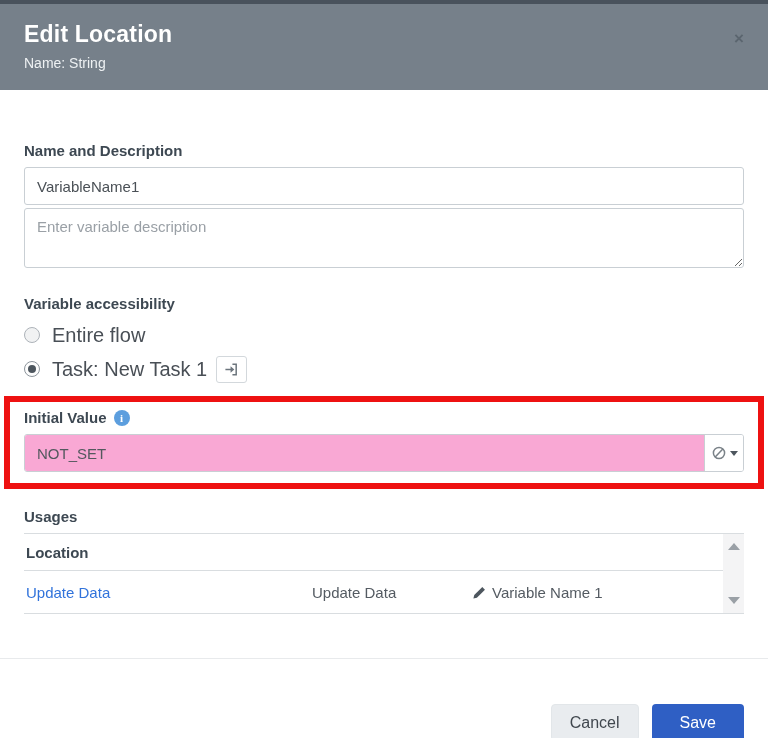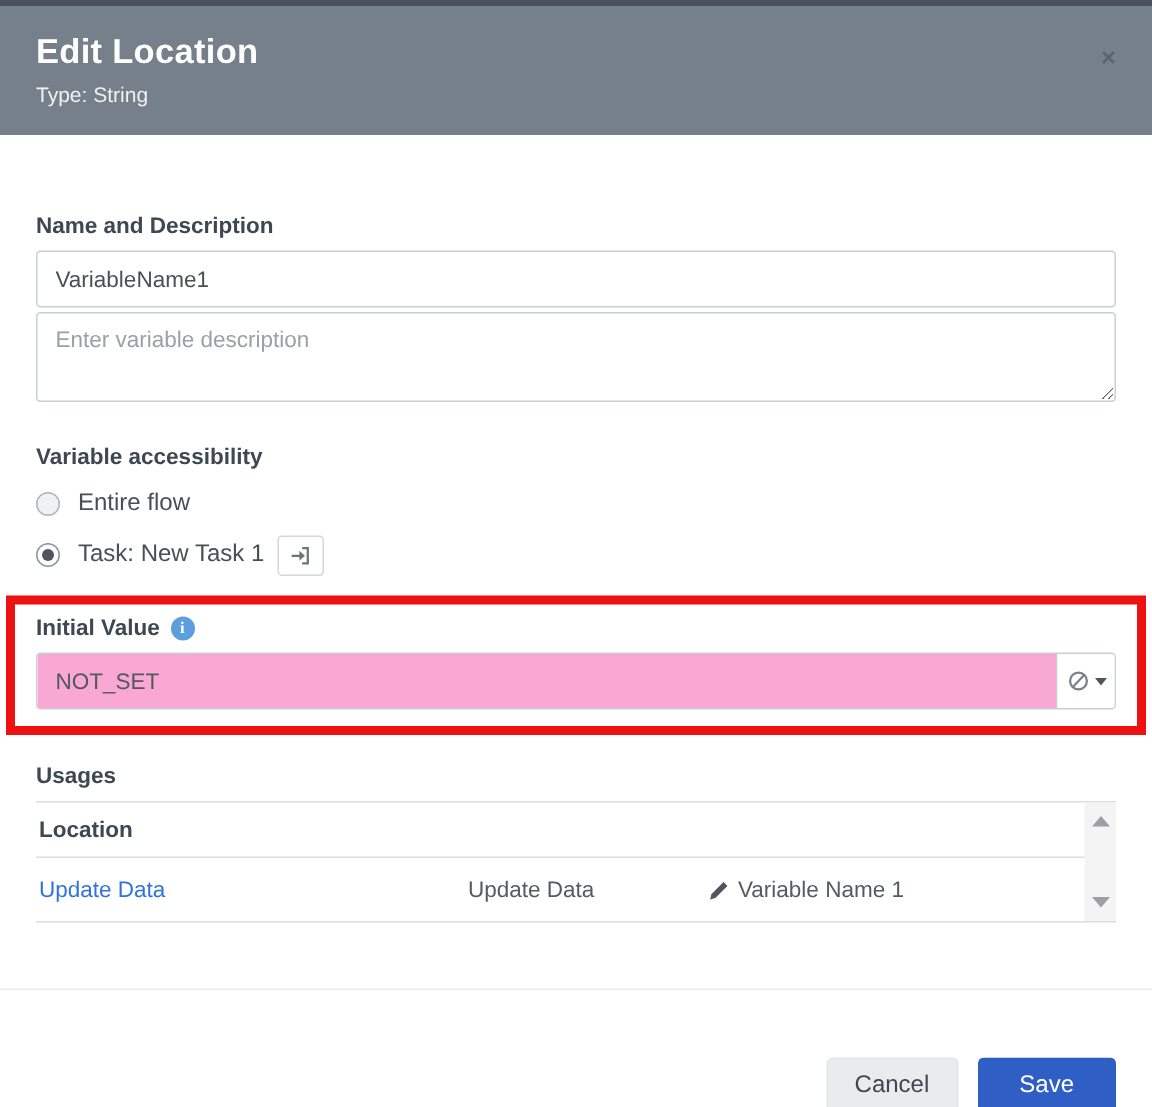--- a/index.html
+++ b/index.html
@@ -47,21 +47,21 @@
   .radio {
     width: 16px; height: 16px; border-radius: 50%;
     border: 1px solid #adb3b9; background: #f1f2f3;
     display: inline-flex; align-items: center; justify-content: center;
     cursor: pointer; flex: 0 0 auto;
   }
   .radio.selected { background: #fdfdfd; border-color: #8d959c; }
   .radio.selected::after {
     content: ""; width: 8px; height: 8px; border-radius: 50%; background: #4d565e;
   }
-  .radio-label { margin-left: 12px; font-size: 16px; color: #494f56; }
+  .radio-label { margin-left: 12px; font-size: 20px; color: #494f56; }
   .jump-btn {
     margin-left: 9px; width: 31px; height: 27px;
     background: #fff; border: 1px solid #d3d8dc; border-radius: 3px;
     display: inline-flex; align-items: center; justify-content: center; cursor: pointer;
   }
 
   
   .initial-wrap {
     margin: 16px -20px 0;
     border: 6px solid #ee1111;
@@ -140,21 +140,21 @@
 </style>
 </head>
 <body>
 
 <div class="modal">
 
   <div class="top-strip"></div>
 
   <div class="header">
     <div class="title">Edit Location</div>
-    <div class="subtitle">Type: String</div>
+    <div class="subtitle">Name: String</div>
     <span class="close-btn">×</span>
   </div>
 
   <div class="body">
 
     <div>
       <div class="section-label">Name and Description</div>
       <input class="text-input" type="text" value="VariableName1" style="">
       <textarea class="textarea" placeholder="Enter variable description" style=""></textarea>
     </div>

